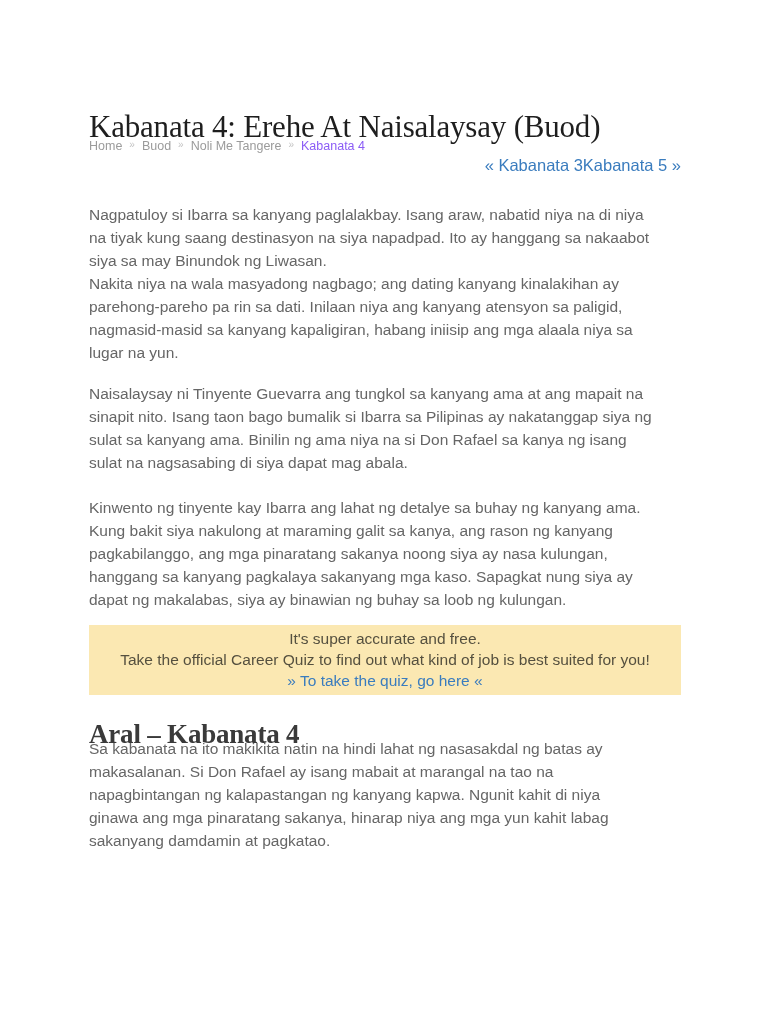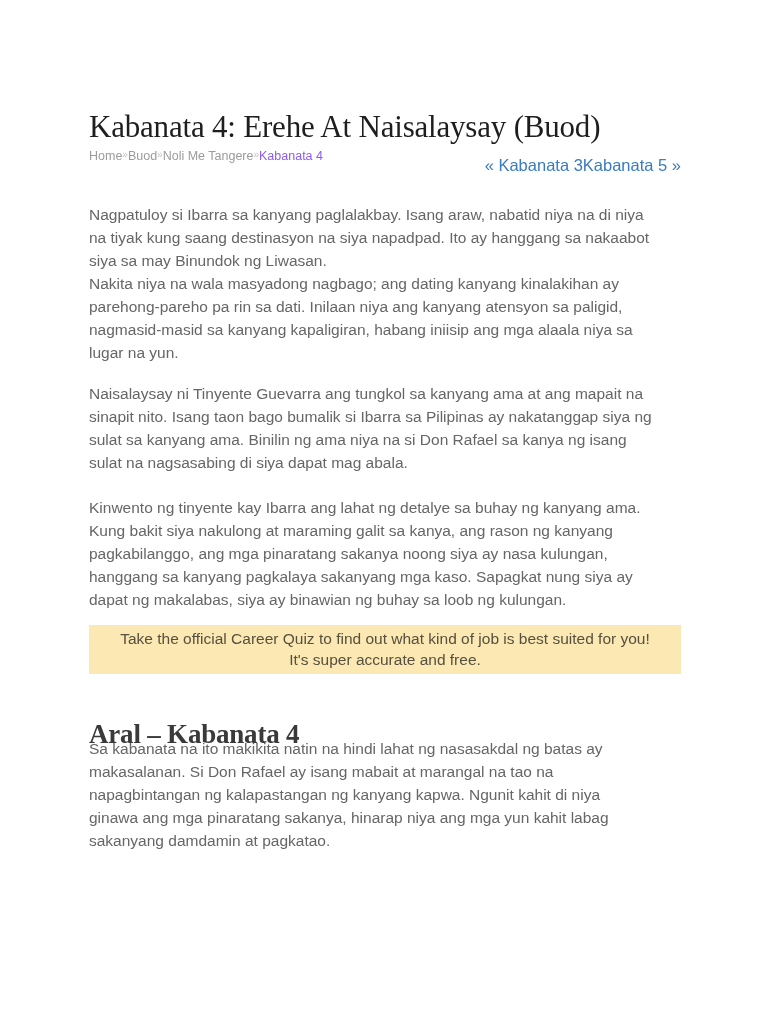--- a/index.html
+++ b/index.html
@@ -10,21 +10,21 @@
   }
   .abs{position:absolute;left:89px;width:592px;}
   .page-title{
     top:88px;
     font-family:"Liberation Serif","DejaVu Serif",serif;
     font-size:31px;font-weight:500;color:#1e1e1e;
     letter-spacing:-0.2px;white-space:nowrap;
   }
   .breadcrumb{
     top:139px;font-size:12.5px;color:#9b9b9b;
-    display:flex;gap:0;white-space:nowrap;margin-top:10px;
+    display:flex;gap:7px;white-space:nowrap;
   }
   .breadcrumb .sep{color:#c3c3c3;font-size:10px;line-height:12px;}
   .breadcrumb .current{color:#8b5cf6;font-weight:400;}
   .breadcrumb a{color:#9b9b9b;text-decoration:none;}
   .chapter-nav{
     top:156px;font-size:16.5px;white-space:nowrap;text-align:right;
   }
   .chapter-nav a{color:#3a7cbe;text-decoration:none;}
   .body-par{
     font-size:15.5px;line-height:23px;color:#666666;
@@ -79,22 +79,23 @@
 sulat sa kanyang ama. Binilin ng ama niya na si Don Rafael sa kanya ng isang
 sulat na nagsasabing di siya dapat mag abala.</p>
 
 <p class="abs body-par p3">Kinwento ng tinyente kay Ibarra ang lahat ng detalye sa buhay ng kanyang ama.
 Kung bakit siya nakulong at maraming galit sa kanya, ang rason ng kanyang
 pagkabilanggo, ang mga pinaratang sakanya noong siya ay nasa kulungan,
 hanggang sa kanyang pagkalaya sakanyang mga kaso. Sapagkat nung siya ay
 dapat ng makalabas, siya ay binawian ng buhay sa loob ng kulungan.</p>
 
 <div class="abs promo-box">
+  <div>It's super accurate and free.</div>
   <div>Take the official Career Quiz to find out what kind of job is best suited for you!</div>
-  <div>It's super accurate and free.</div>
+  <div><a href="#" class="promo-link">» To take the quiz, go here «</a></div>
 </div>
 
 <h2 class="abs section-heading">Aral – Kabanata 4</h2>
 
 <p class="abs body-par p4">Sa kabanata na ito makikita natin na hindi lahat ng nasasakdal ng batas ay
 makasalanan. Si Don Rafael ay isang mabait at marangal na tao na
 napagbintangan ng kalapastangan ng kanyang kapwa. Ngunit kahit di niya
 ginawa ang mga pinaratang sakanya, hinarap niya ang mga yun kahit labag
 sakanyang damdamin at pagkatao.</p>
 

